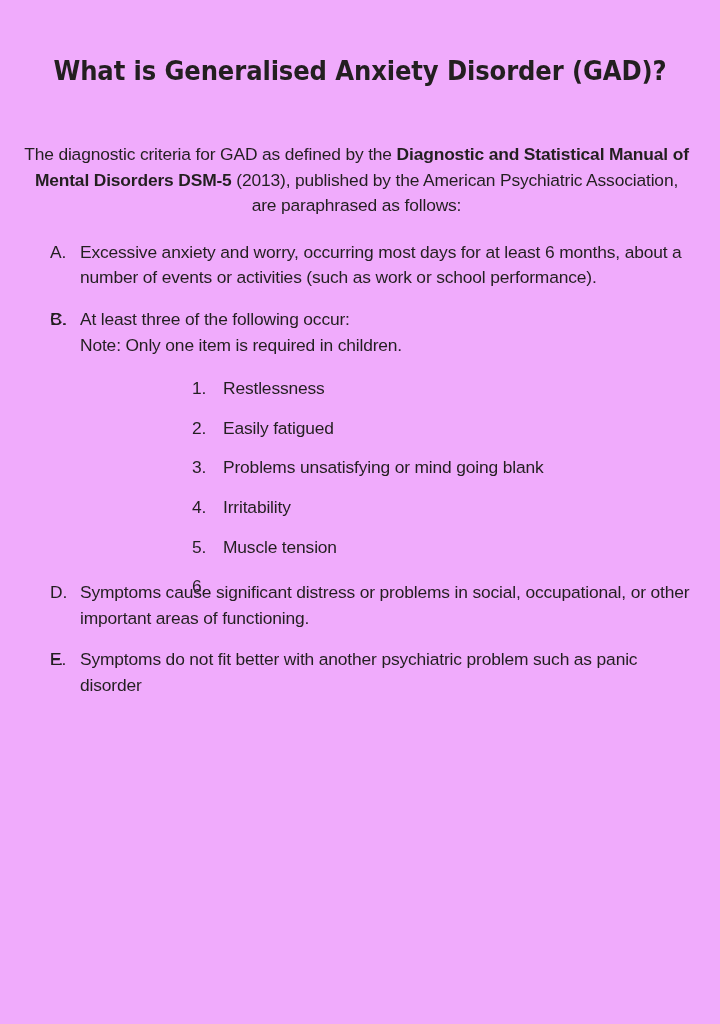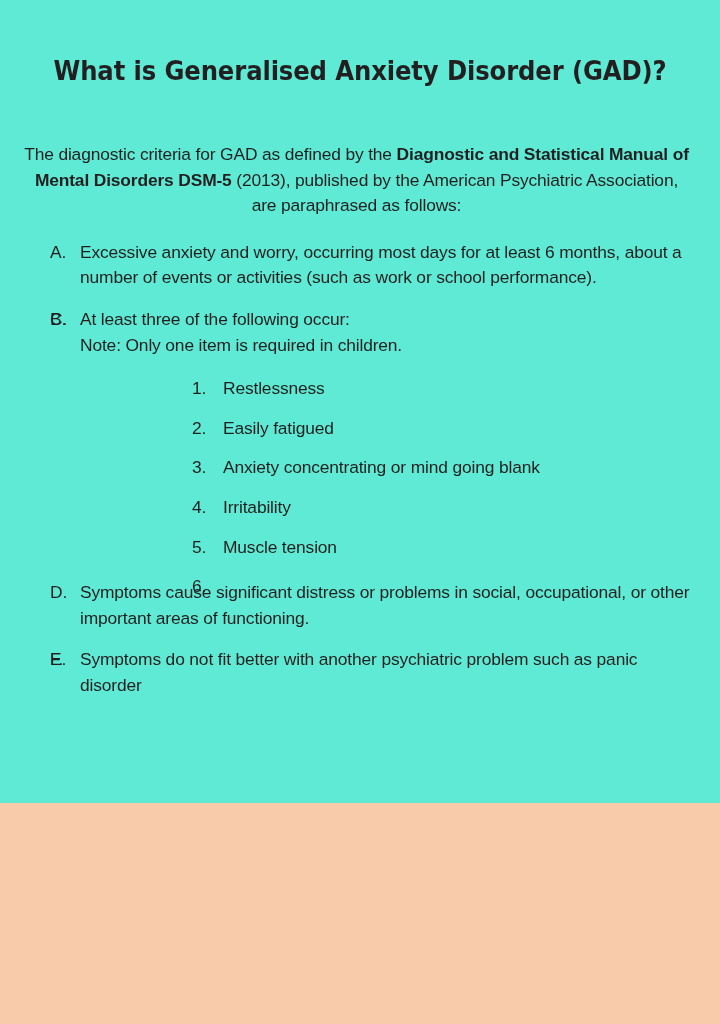--- a/index.html
+++ b/index.html
@@ -12,23 +12,23 @@
     height: 1024px;
     background: #f8cbaa;
     font-family: "Liberation Sans", sans-serif;
     color: #231f20;
     overflow: hidden;
   }
 
   .page {
     position: relative;
     width: 720px;
-    height: 803px;
+    height: 1024px;
     box-sizing: border-box;
-    background: #5eead4;
+    background: #f0abfc;
   }
 
   
   .title {
     position: absolute;
     left: 0;
     top: 36px;
     width: 720px;
     text-align: center;
     font-family: "DejaVu Sans Condensed", "Liberation Sans Narrow", "Liberation Sans", sans-serif;
@@ -154,21 +154,21 @@
           <li class="num-item">
             <span class="marker">1.</span>
             <span>Restlessness</span>
           </li>
           <li class="num-item">
             <span class="marker">2.</span>
             <span>Easily fatigued</span>
           </li>
           <li class="num-item">
             <span class="marker">3.</span>
-            <span>Anxiety concentrating or mind going blank</span>
+            <span>Problems unsatisfying or mind going blank</span>
           </li>
           <li class="num-item">
             <span class="marker">4.</span>
             <span>Irritability</span>
           </li>
           <li class="num-item">
             <span class="marker">5.</span>
             <span>Muscle tension</span>
           </li>
           <li class="num-item">

